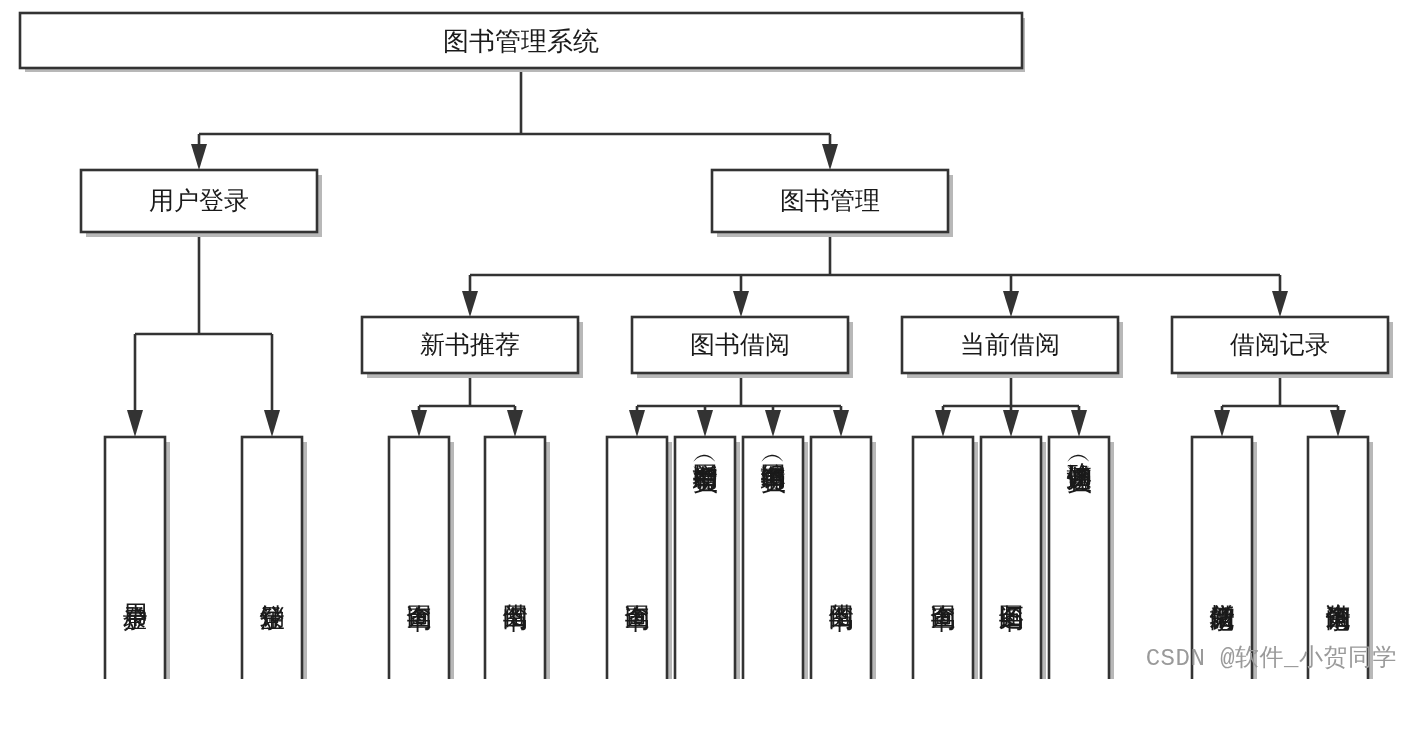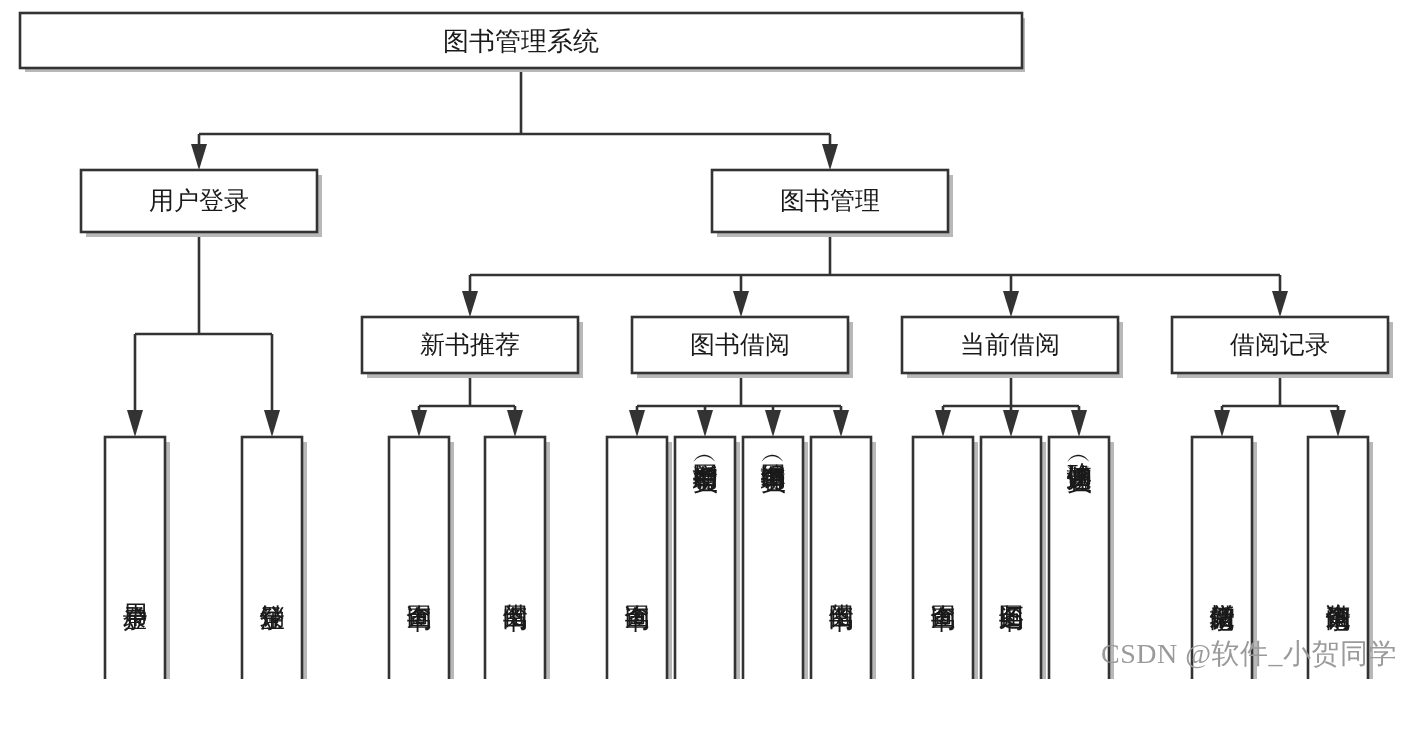--- a/index.html
+++ b/index.html
@@ -69,22 +69,22 @@
     font-size: 25px;
     line-height: 1.02;
     letter-spacing: 1px;
     color: #1a1a1a;
     white-space: nowrap;
   }
   #watermark {
     position: absolute;
     right: 8px;
     bottom: 6px;
-    font-family: Liberation Serif, serif;
-    font-size: 28px;
+    font-family: Liberation Mono, monospace;
+    font-size: 24px;
     color: #9a9a9a;
     letter-spacing: 0.5px;
     white-space: nowrap;
   }
 </style>
 </head>
 <body>
 
 <div id="diagram-root">
 

